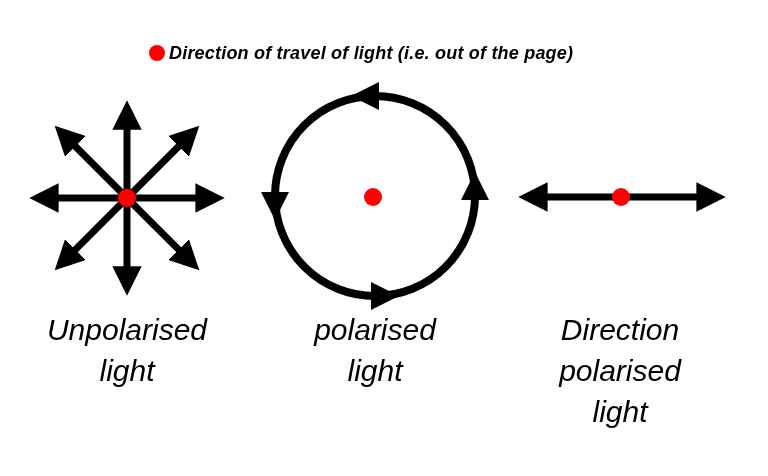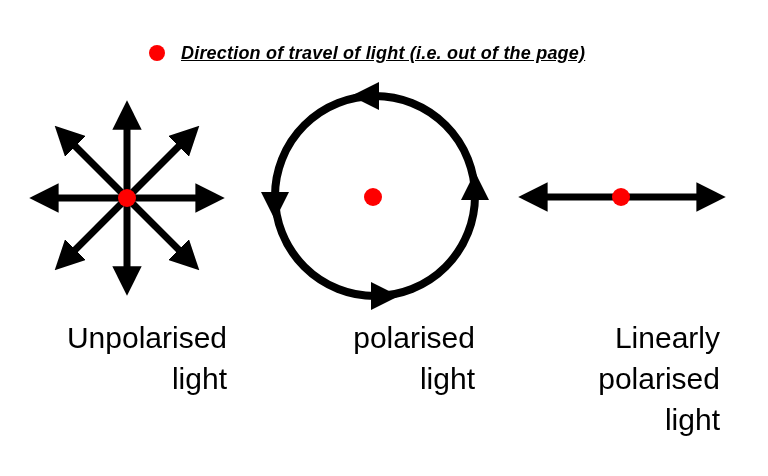--- a/index.html
+++ b/index.html
@@ -13,21 +13,21 @@
     position:relative;
     width:768px;height:476px;
     background:var(--bg);
     overflow:hidden;
     font-family:"Liberation Sans",sans-serif;
     color:var(--ink);
   }
   
   .legend{
     position:absolute;left:149px;top:40px;
-    display:flex;align-items:center;gap:16px;height:26px;text-decoration:underline;
+    display:flex;align-items:center;gap:4px;height:26px;
   }
   .legend-dot{
     width:16px;height:16px;border-radius:50%;
     background:var(--accent);flex:0 0 auto;
   }
   .legend-label{
     font-style:italic;
     font-weight:600;
     font-size:18px;
     letter-spacing:.2px;
@@ -37,24 +37,25 @@
   
   .fig{position:absolute;}
   .fig-unpolarised{left:17px;top:85px;width:220px;height:230px;}
   .fig-circular{left:259px;top:80px;width:232px;height:232px;}
   .fig-linear{left:512px;top:180px;width:230px;height:36px;}
   .ink-stroke{stroke:var(--ink);fill:none;}
   .ink-fill{fill:var(--ink);}
   .accent-fill{fill:var(--accent);}
   
   .caption{
-    position:absolute;top:317px;width:200px;
-    text-align:right;
+    position:absolute;top:309px;width:200px;
+    text-align:center;
     font-size:30px;line-height:41px;
     color:var(--ink);
+    font-style:italic;
   }
   .caption-unpolarised{left:27px;}
   .caption-circular{left:275px;}
   .caption-linear{left:520px;}
   .cap-line{display:block;}
 </style>
 </head>
 <body>
 
 <div class="canvas">
@@ -111,18 +112,18 @@
     <span class="cap-line">Unpolarised</span>
     <span class="cap-line">light</span>
   </div>
 
   <div class="caption caption-circular">
     <span class="cap-line">polarised</span>
     <span class="cap-line">light</span>
   </div>
 
   <div class="caption caption-linear">
-    <span class="cap-line">Linearly</span>
+    <span class="cap-line">Direction</span>
     <span class="cap-line">polarised</span>
     <span class="cap-line">light</span>
   </div>
 
 </div>
 
 </body></html>

